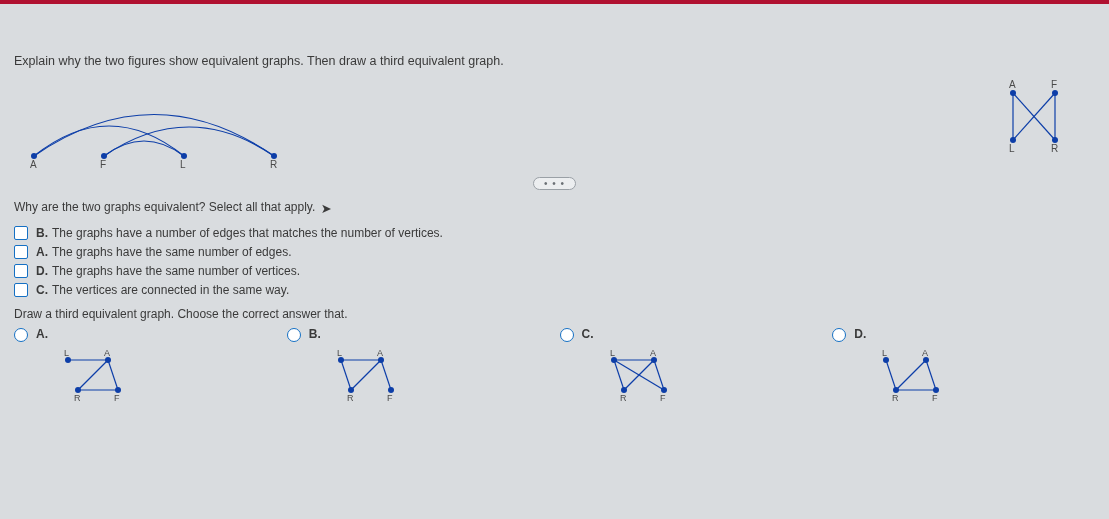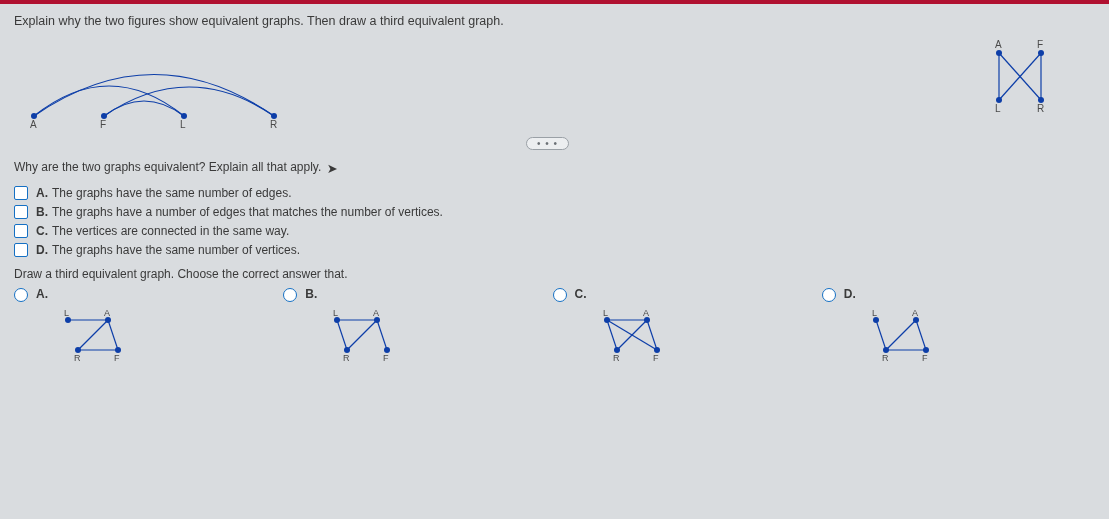--- a/index.html
+++ b/index.html
@@ -7,21 +7,21 @@
     font-family: Arial, Helvetica, sans-serif;
     background: #d9dcdf;
     width: 1109px;
     height: 519px;
     overflow: hidden;
     position: relative;
     font-size: 12px;
     color: #3a3a3a;
   }
   .topbar { height: 4px; background: #b01030; }
-  .content { padding: 10px 28px 8px 14px; position: relative; }
+  .content { padding: 10px 14px 8px 14px; position: relative; margin-top: 40px; }
   .question-text { font-size: 12.5px; margin-bottom: 10px; }
   .figures-row { display:flex; align-items:flex-start; justify-content:space-between; margin-bottom:8px; padding-right:20px;}
   .figure-left svg, .figure-right svg { display:block; }
   .divider-wrap { text-align:center; margin: 4px 0 10px 0; }
   .divider-pill {
     display:inline-block; border:1px solid #9aa0a6; border-radius:10px;
     padding:0 10px; font-size:10px; letter-spacing:1px; color:#6b7075;
     background:#eceef0; cursor:pointer;
   }
   .subq { margin-bottom:10px; }
@@ -101,40 +101,40 @@
         <text x="56" y="74" font-size="10">R</text>
       </svg>
     </div>
   </div>
 
   <div class="divider-wrap">
     <span class="divider-pill">• • •</span>
   </div>
 
   <div class="subq">
-    <span>Why are the two graphs equivalent? Explain all that apply.</span>
+    <span>Why are the two graphs equivalent? Select all that apply.</span>
     <span class="cursor">➤</span>
   </div>
 
   <div class="options">
     <div class="opt-row">
       <div class="chk"></div>
+      <span><span class="opt-letter">B.</span><span>The graphs have a number of edges that matches the number of vertices.</span></span>
+    </div>
+    <div class="opt-row">
+      <div class="chk"></div>
       <span><span class="opt-letter">A.</span><span>The graphs have the same number of edges.</span></span>
     </div>
     <div class="opt-row">
       <div class="chk"></div>
-      <span><span class="opt-letter">B.</span><span>The graphs have a number of edges that matches the number of vertices.</span></span>
+      <span><span class="opt-letter">D.</span><span>The graphs have the same number of vertices.</span></span>
     </div>
     <div class="opt-row">
       <div class="chk"></div>
       <span><span class="opt-letter">C.</span><span>The vertices are connected in the same way.</span></span>
-    </div>
-    <div class="opt-row">
-      <div class="chk"></div>
-      <span><span class="opt-letter">D.</span><span>The graphs have the same number of vertices.</span></span>
     </div>
   </div>
 
   <div class="subq2">Draw a third equivalent graph. Choose the correct answer that.</div>
 
   <div class="answers-row">
 
     <div style="flex:1">
       <div class="ans-cell">
         <div class="rad"></div>

